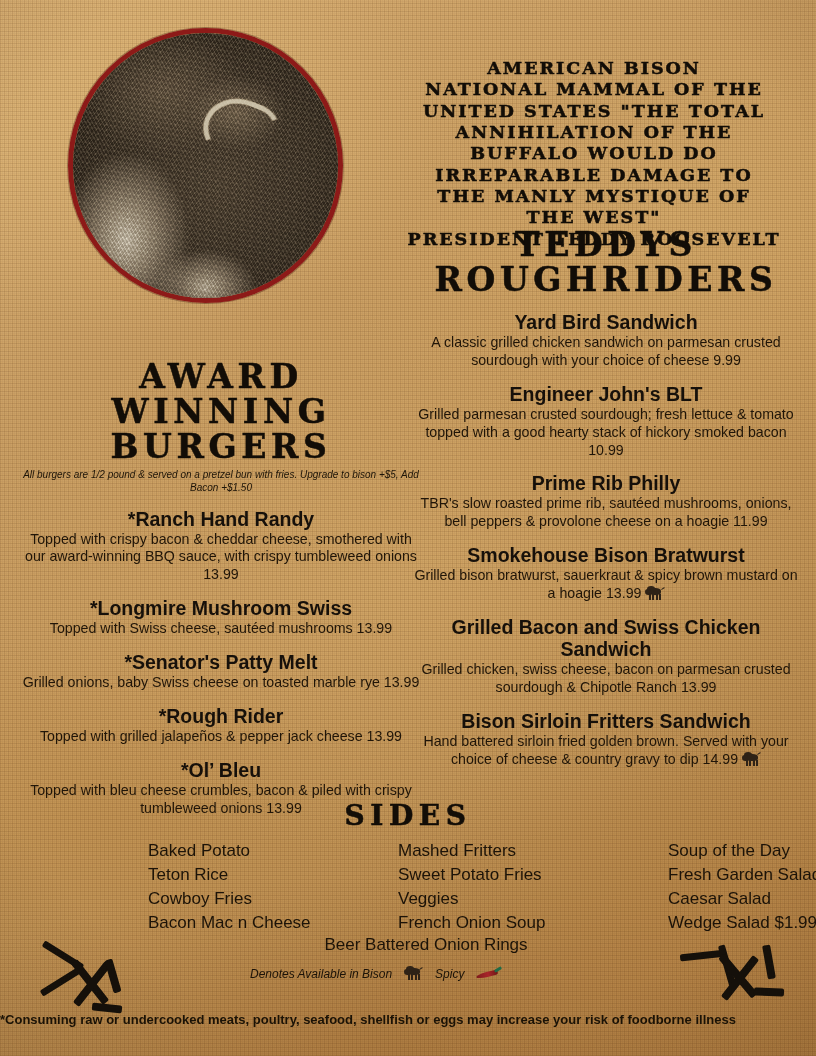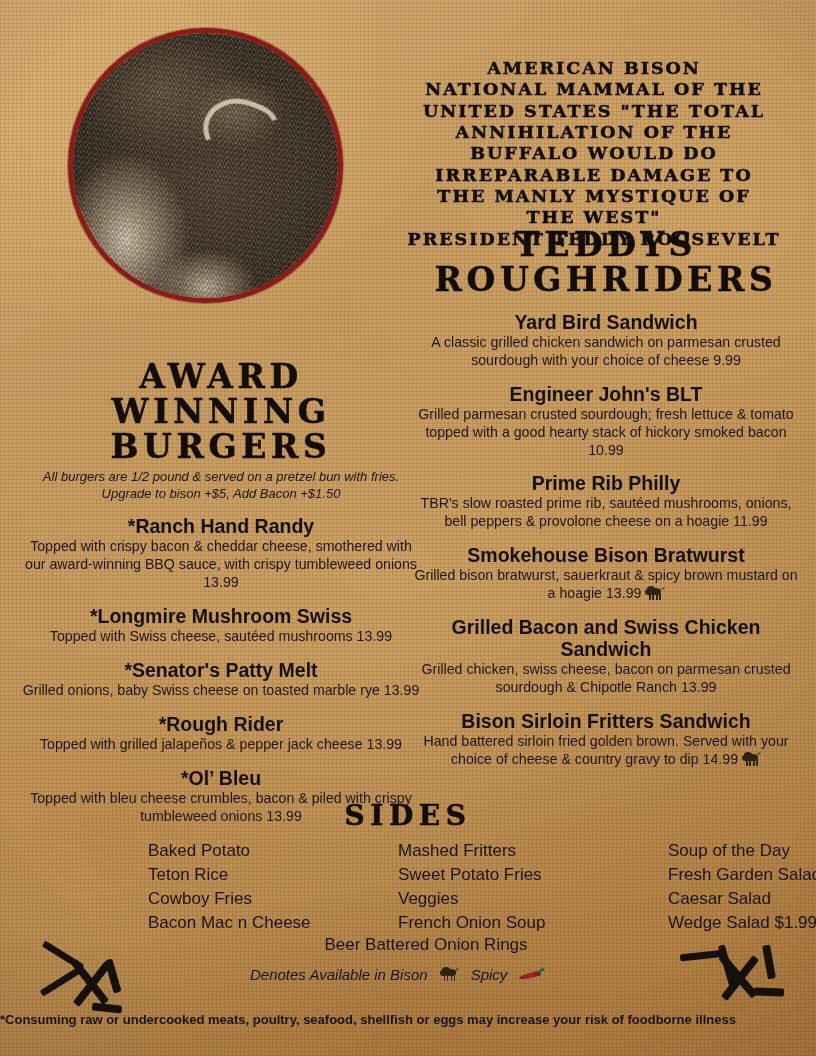--- a/index.html
+++ b/index.html
@@ -81,21 +81,21 @@
     font-weight:400;
     font-size:14.2px;
     color:#201508;
     text-align:center;
     line-height:1.26;
     margin:1px 0 0 0;
   }
   .note-italic{
     font-family:"Liberation Sans",sans-serif;
     font-style:italic;
-    font-size:13px;
+    font-size:10px;
     color:#1d1408;
     text-align:center;
     line-height:1.28;
     margin:4px 0 0 0;
   }
 
   
   #bison-photo{
     position:absolute;
     left:68px;top:28px;width:265px;height:265px;
@@ -162,21 +162,21 @@
     font-family:"Liberation Sans",sans-serif;
     font-size:17px;color:#1c1308;
     text-align:center;margin:0 0 0 36px;
   }
 
   
   #legend{
     position:absolute;left:250px;top:966px;width:330px;
     display:flex;align-items:center;gap:12px;
     font-family:"Liberation Sans",sans-serif;font-style:italic;
-    font-size:15px;color:#1c1308;
+    font-size:12px;color:#1c1308;
   }
   .legend-ico{display:inline-block;}
 
   
   .bison-ico{
     position:relative;display:inline-block;
     width:19px;height:15px;vertical-align:-3px;
   }
   .bison-ico i{position:absolute;background:#2e2216;display:block;}
   .bison-ico .body{left:3px;top:2px;width:13px;height:7px;border-radius:48% 42% 38% 46%;}

